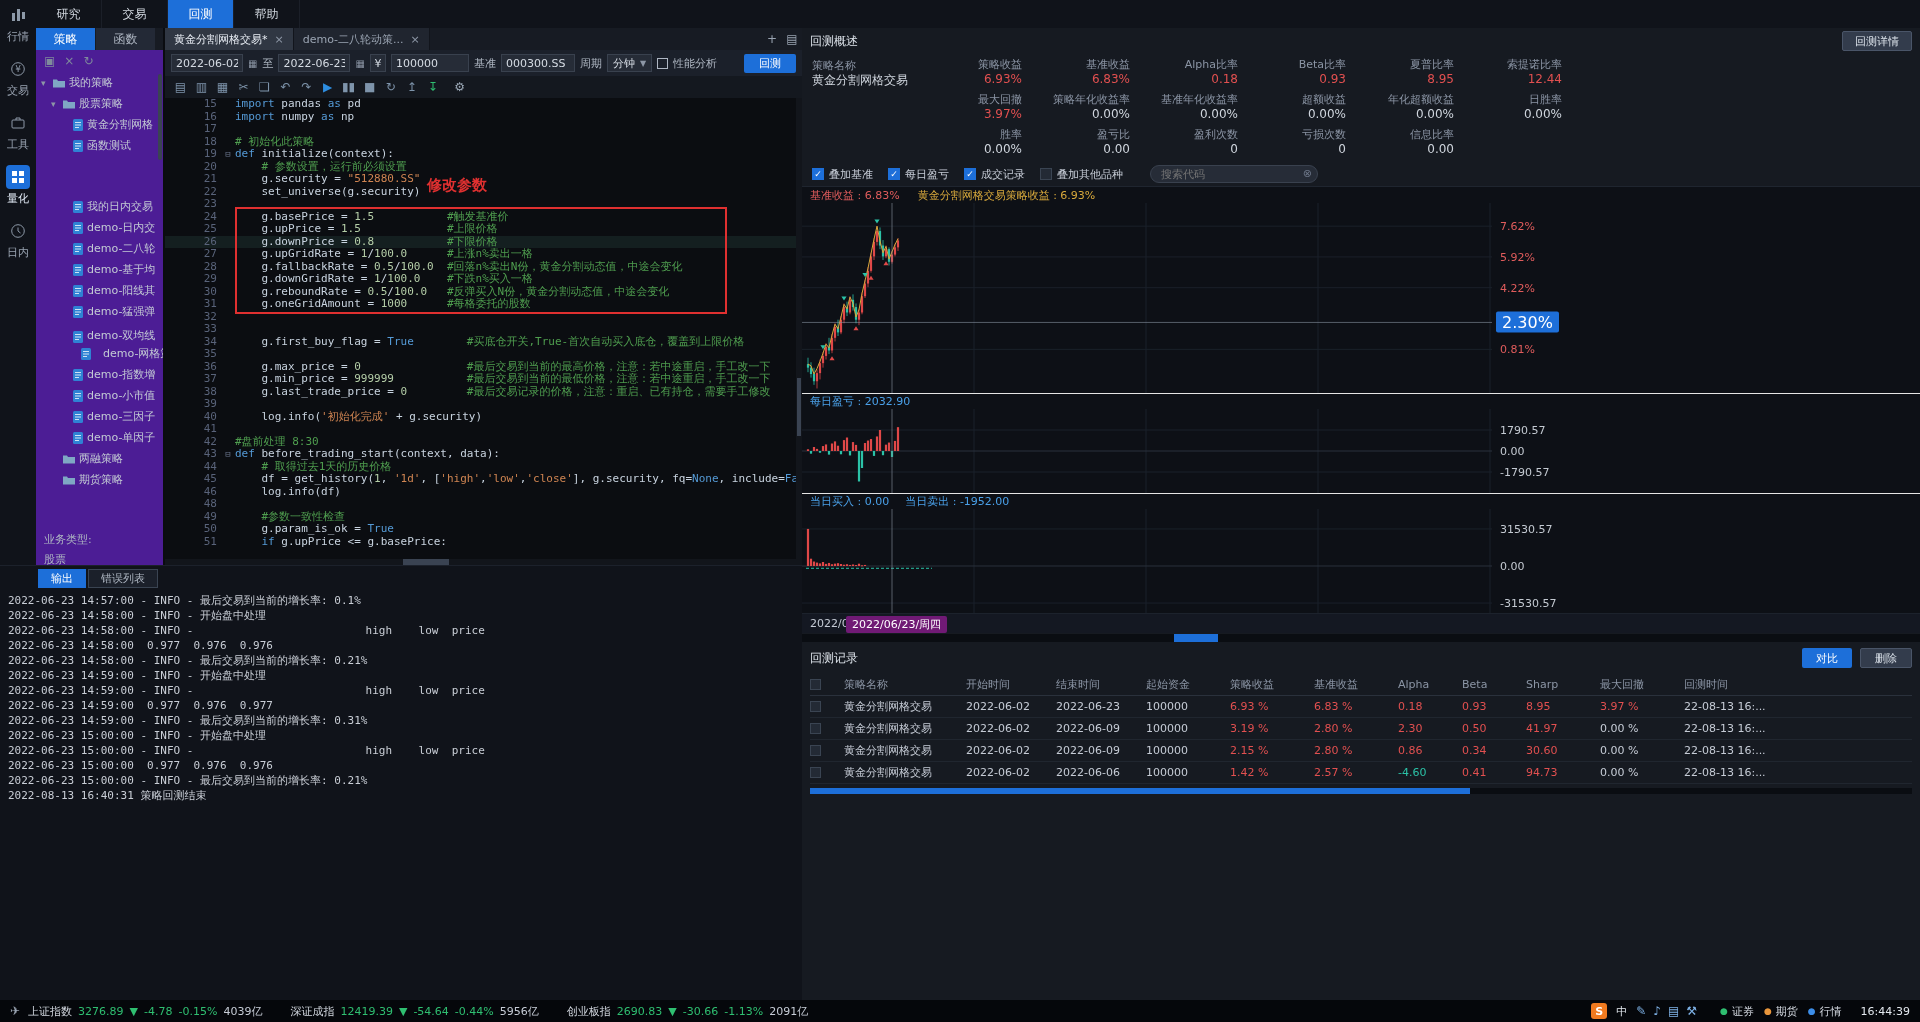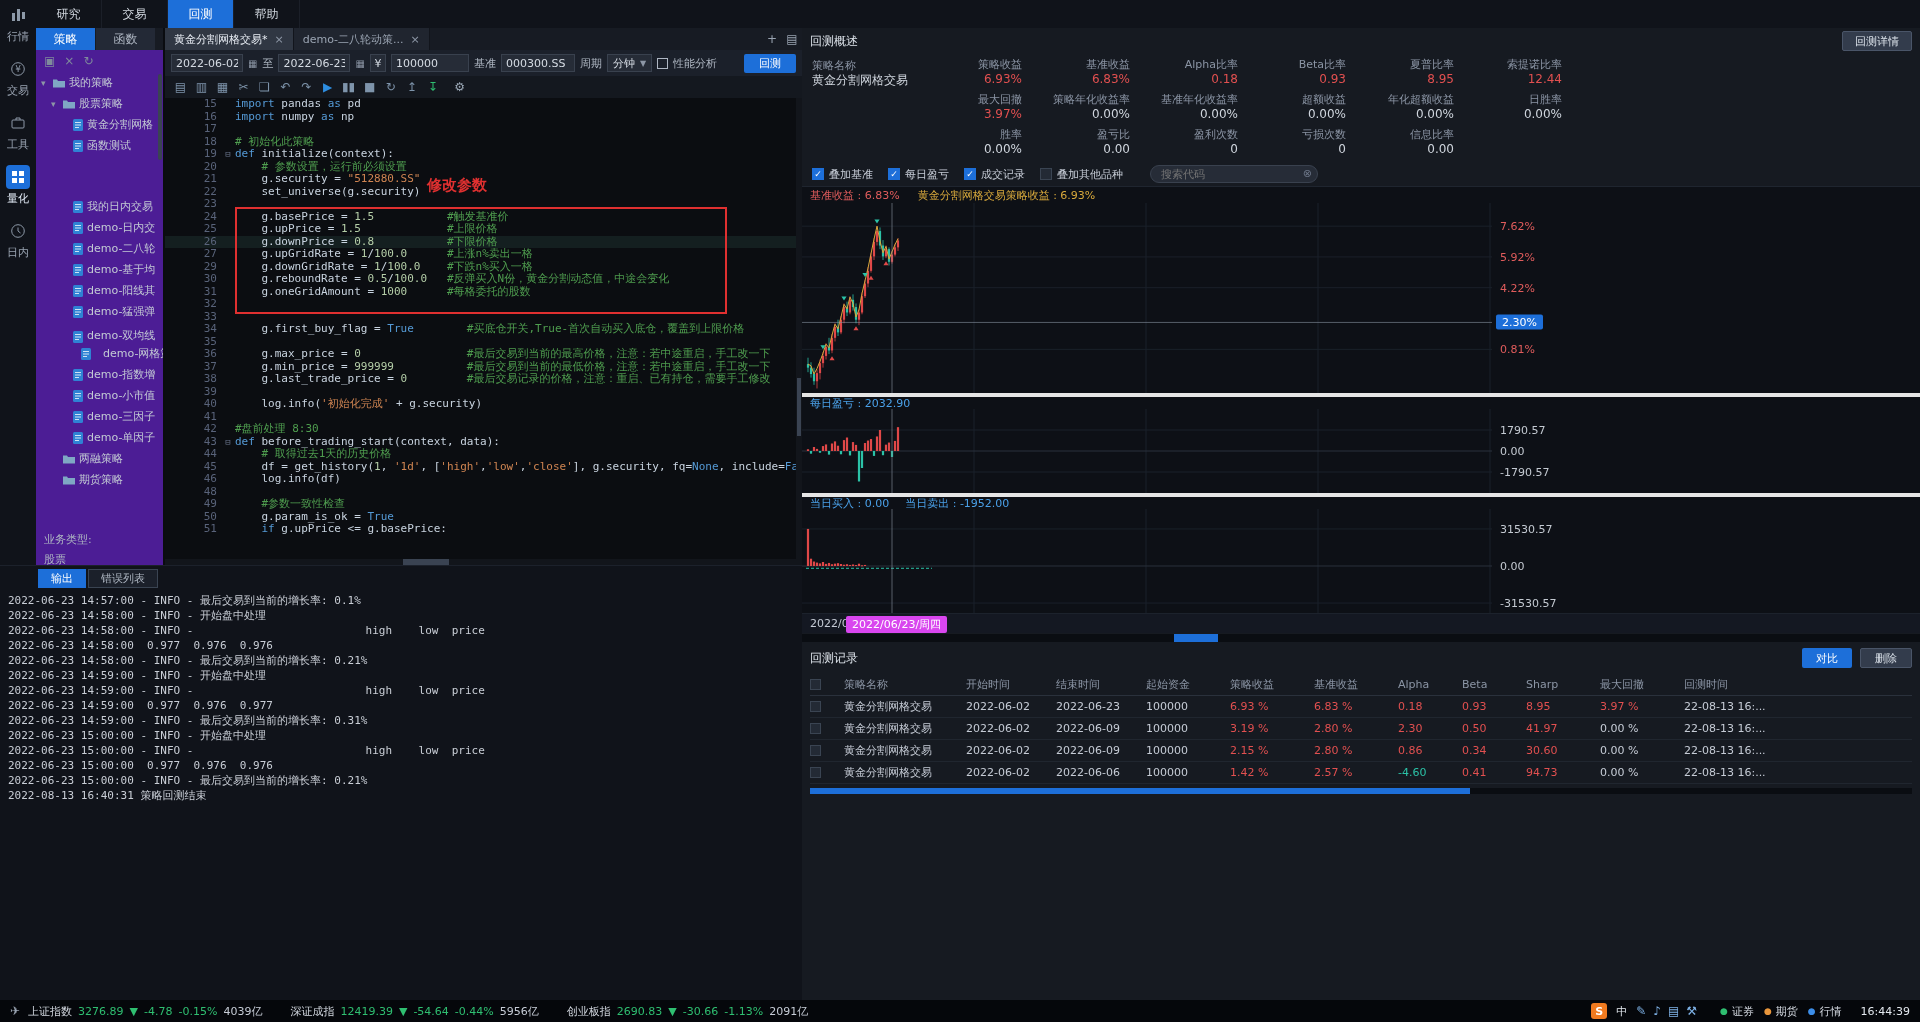--- a/index.html
+++ b/index.html
@@ -92,29 +92,29 @@
 .tg .box.on{background:#1d6fd9;border-color:#1d6fd9}
 #sym-search{position:relative;margin-left:12px}
 #sym-search input{width:168px;height:18px;border-radius:9px;background:#262c37;border:1px solid #39414e;color:#aeb6c2;font-size:11px;padding:0 20px 0 10px;font-family:inherit}
 #sym-search .clear{position:absolute;right:6px;top:2px;color:#6c7688;font-size:11px}
 #chart-strip{position:absolute;left:0;top:158px;width:1118px;height:446px;background:#0d1016;border-top:1px solid #1f252f}
 .chart-labels{height:16px;display:flex;align-items:center;gap:18px;padding-left:8px;font-size:11px}
 #bench-label{color:#e05c5c}
 #strat-label{color:#d9aa3c}
 .chart-box{position:relative}
 #equity-box{height:190px}
-.sub-label{height:16px;border-top:4px solid #e5e5e5;display:flex;align-items:center;gap:16px;padding-left:8px;font-size:11px;color:#4aa0e8}
+.sub-label{height:16px;border-top:1px solid #e5e5e5;display:flex;align-items:center;gap:16px;padding-left:8px;font-size:11px;color:#4aa0e8}
 #pnl-box{height:84px}
 #bs-box{height:104px}
 .ytick{position:absolute;left:698px;transform:translateY(-50%);font-size:11px;color:#c4cad2;white-space:nowrap}
 .ytick.red{color:#e05c5c}
-.price-badge{position:absolute;left:694px;background:#1d6fd9;color:#fff;font-size:11px;padding:1px 6px;border-radius:2px;transform:translateY(-50%);z-index:2}
+.price-badge{position:absolute;left:694px;background:#1d6fd9;color:#fff;font-size:16px;padding:1px 6px;border-radius:2px;transform:translateY(-50%);z-index:2}
 #date-axis{height:20px;background:#141822;position:relative;border-top:1px solid #1c222c}
 #date-left{position:absolute;left:8px;top:3px;font-size:11px;color:#c6ccd6}
-#date-badge{position:absolute;left:44px;top:2px;background:#d946ef;color:#fff;font-size:11px;padding:1px 6px;border-radius:2px}
+#date-badge{position:absolute;left:44px;top:2px;background:#701a75;color:#fff;font-size:11px;padding:1px 6px;border-radius:2px}
 #chart-scroll{position:absolute;left:0;top:606px;width:1118px;height:8px;background:#0a0d12}
 #chart-scroll .thumb{position:absolute;left:372px;width:44px;height:8px;background:#1d6fd9}
 .rec-header{position:absolute;left:0;top:618px;width:100%;height:24px;display:flex;align-items:center;padding:0 8px;}
 .rec-title{color:#dde3ea}
 .rec-btns{margin-left:auto;display:flex;gap:8px}
 .btn-compare{height:20px;padding:0 14px;background:#1d6fd9;border:none;color:#fff;font-size:11px;border-radius:2px;font-family:inherit}
 .btn-delete{height:20px;padding:0 14px;background:#333c4c;border:1px solid #4a5568;color:#dbe2ea;font-size:11px;border-radius:2px;font-family:inherit}
 #rec-table{position:absolute;left:8px;top:646px;width:1102px;font-size:11px}
 .rt-row{display:grid;grid-template-columns:34px 122px 90px 90px 84px 84px 84px 64px 64px 74px 84px 1fr;height:22px;align-items:center;border-bottom:1px solid #20262f}
 .rt-row.head{color:#8b95a5;border-bottom:1px solid #2a313c}
@@ -483,20 +483,21 @@
           <div class="code-line"><span class="gutter">18</span><span class="fold"></span><span class="ct"><span class="c"># 初始化此策略</span></span></div>
           <div class="code-line"><span class="gutter">19</span><span class="fold">⊟</span><span class="ct"><span class="k">def</span> initialize(context):</span></div>
           <div class="code-line"><span class="gutter">20</span><span class="fold"></span><span class="ct">    <span class="c"># 参数设置，运行前必须设置</span></span></div>
           <div class="code-line"><span class="gutter">21</span><span class="fold"></span><span class="ct">    g.security = <span class="s">"512880.SS"</span></span></div>
           <div class="code-line"><span class="gutter">22</span><span class="fold"></span><span class="ct">    set_universe(g.security)</span></div>
           <div class="code-line"><span class="gutter">23</span><span class="fold"></span><span class="ct"></span></div>
           <div class="code-line"><span class="gutter">24</span><span class="fold"></span><span class="ct">    g.basePrice = <span class="n">1.5</span>           <span class="c">#触发基准价</span></span></div>
           <div class="code-line"><span class="gutter">25</span><span class="fold"></span><span class="ct">    g.upPrice = <span class="n">1.5</span>             <span class="c">#上限价格</span></span></div>
           <div class="code-line current"><span class="gutter">26</span><span class="fold"></span><span class="ct">    g.downPrice = <span class="n">0.8</span>           <span class="c">#下限价格</span></span></div>
           <div class="code-line"><span class="gutter">27</span><span class="fold"></span><span class="ct">    g.upGridRate = <span class="n">1</span>/<span class="n">100.0</span>      <span class="c">#上涨n%卖出一格</span></span></div>
+          <div class="code-line"><span class="gutter">28</span><span class="fold"></span><span class="ct">    g.fallbackRate = <span class="n">0.5</span>/<span class="n">100.0</span>  <span class="c">#回落n%卖出N份，黄金分割动态值，中途会变化</span></span></div>
           <div class="code-line"><span class="gutter">29</span><span class="fold"></span><span class="ct">    g.downGridRate = <span class="n">1</span>/<span class="n">100.0</span>    <span class="c">#下跌n%买入一格</span></span></div>
           <div class="code-line"><span class="gutter">30</span><span class="fold"></span><span class="ct">    g.reboundRate = <span class="n">0.5</span>/<span class="n">100.0</span>   <span class="c">#反弹买入N份，黄金分割动态值，中途会变化</span></span></div>
           <div class="code-line"><span class="gutter">31</span><span class="fold"></span><span class="ct">    g.oneGridAmount = <span class="n">1000</span>      <span class="c">#每格委托的股数</span></span></div>
           <div class="code-line"><span class="gutter">32</span><span class="fold"></span><span class="ct"></span></div>
           <div class="code-line"><span class="gutter">33</span><span class="fold"></span><span class="ct"></span></div>
           <div class="code-line"><span class="gutter">34</span><span class="fold"></span><span class="ct">    g.first_buy_flag = <span class="k">True</span>        <span class="c">#买底仓开关,True-首次自动买入底仓，覆盖到上限价格</span></span></div>
           <div class="code-line"><span class="gutter">35</span><span class="fold"></span><span class="ct"></span></div>
           <div class="code-line"><span class="gutter">36</span><span class="fold"></span><span class="ct">    g.max_price = <span class="n">0</span>                <span class="c">#最后交易到当前的最高价格，注意：若中途重启，手工改一下</span></span></div>
           <div class="code-line"><span class="gutter">37</span><span class="fold"></span><span class="ct">    g.min_price = <span class="n">999999</span>           <span class="c">#最后交易到当前的最低价格，注意：若中途重启，手工改一下</span></span></div>
           <div class="code-line"><span class="gutter">38</span><span class="fold"></span><span class="ct">    g.last_trade_price = <span class="n">0</span>         <span class="c">#最后交易记录的价格，注意：重启、已有持仓，需要手工修改</span></span></div>

